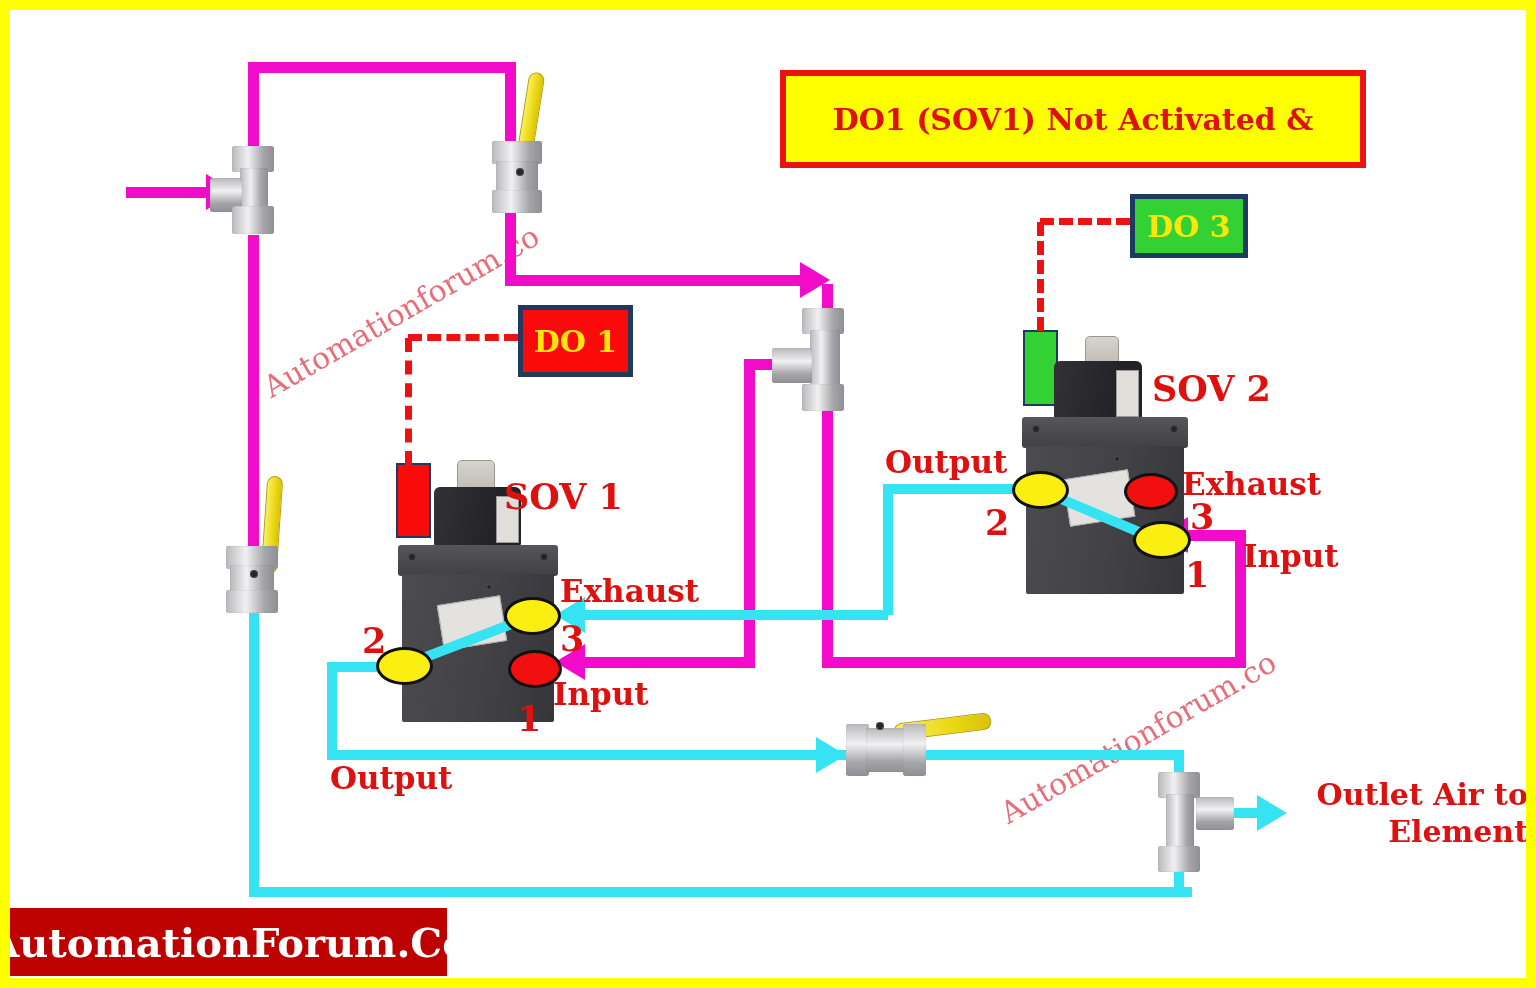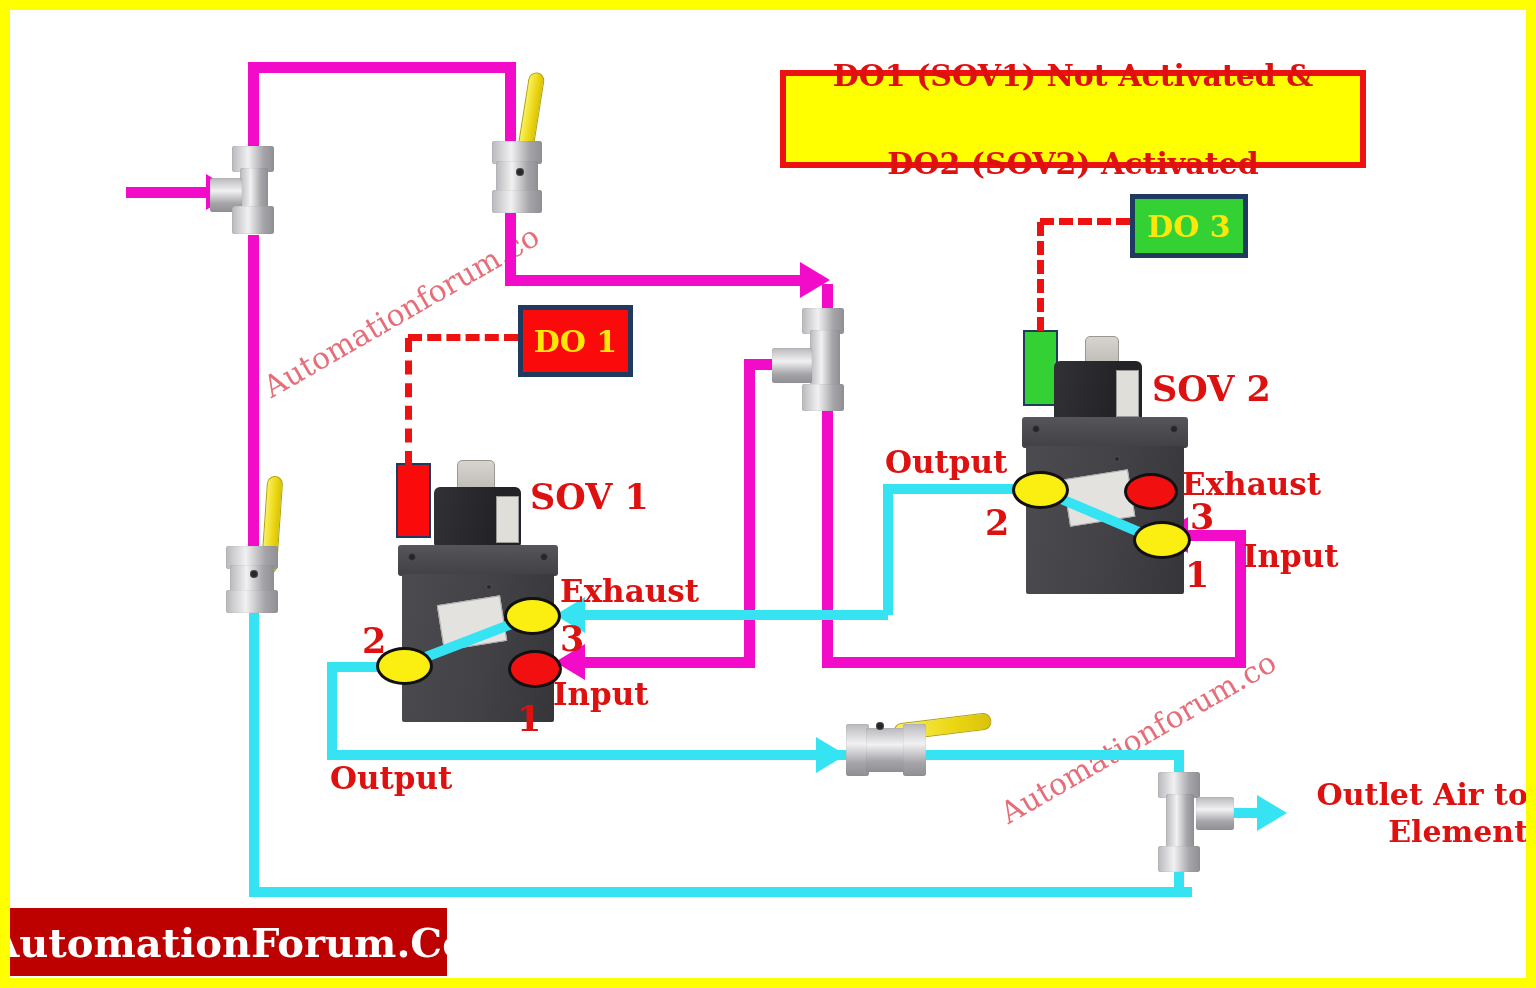--- a/index.html
+++ b/index.html
@@ -166,25 +166,24 @@
   <div class="do-box" style="left:508px;top:295px;width:115px;height:72px;background:#fa0a0a;">
     <span>DO 1</span>
   </div>
   <div class="do-box" style="left:1120px;top:184px;width:118px;height:64px;background:#33d133;">
     <span>DO 3</span>
   </div>
 
   <div class="abs" style="left:770px;top:60px;width:586px;height:98px;background:#ffff00;border:6px solid #ee1111;box-sizing:border-box;
        display:flex;flex-direction:column;align-items:center;justify-content:center;color:#de1111;font-weight:bold;font-size:30px;line-height:41px;text-align:center;">
     <div>DO1 (SOV1) Not Activated &amp;</div>
-    <div>DO2 (SOV2) Activated</div>
-  </div>
-
-
-  <div class="lbl" style="left:520px;top:466px;font-size:35px;text-align:center;">SOV 1</div>
+  </div>
+
+
+  <div class="lbl" style="left:494px;top:466px;font-size:35px;text-align:center;">SOV 1</div>
   <div class="lbl" style="left:550px;top:563px;font-size:31px;">Exhaust</div>
   <div class="lbl" style="left:550px;top:608px;font-size:35px;">3</div>
   <div class="lbl" style="left:352px;top:610px;font-size:35px;">2</div>
   <div class="lbl" style="left:543px;top:666px;font-size:31px;">Input</div>
   <div class="lbl" style="left:507px;top:688px;font-size:35px;">1</div>
   <div class="lbl" style="left:320px;top:750px;font-size:31px;">Output</div>
 
   <div class="lbl" style="left:1142px;top:358px;font-size:35px;">SOV 2</div>
   <div class="lbl" style="left:875px;top:434px;font-size:31px;">Output</div>
   <div class="lbl" style="left:975px;top:492px;font-size:35px;">2</div>

